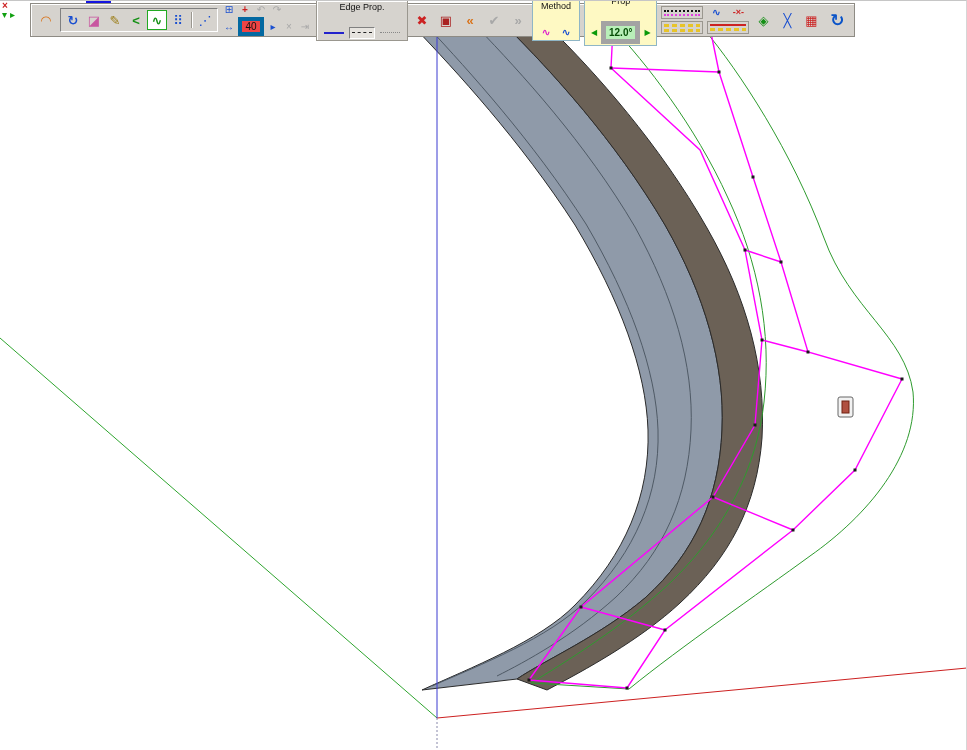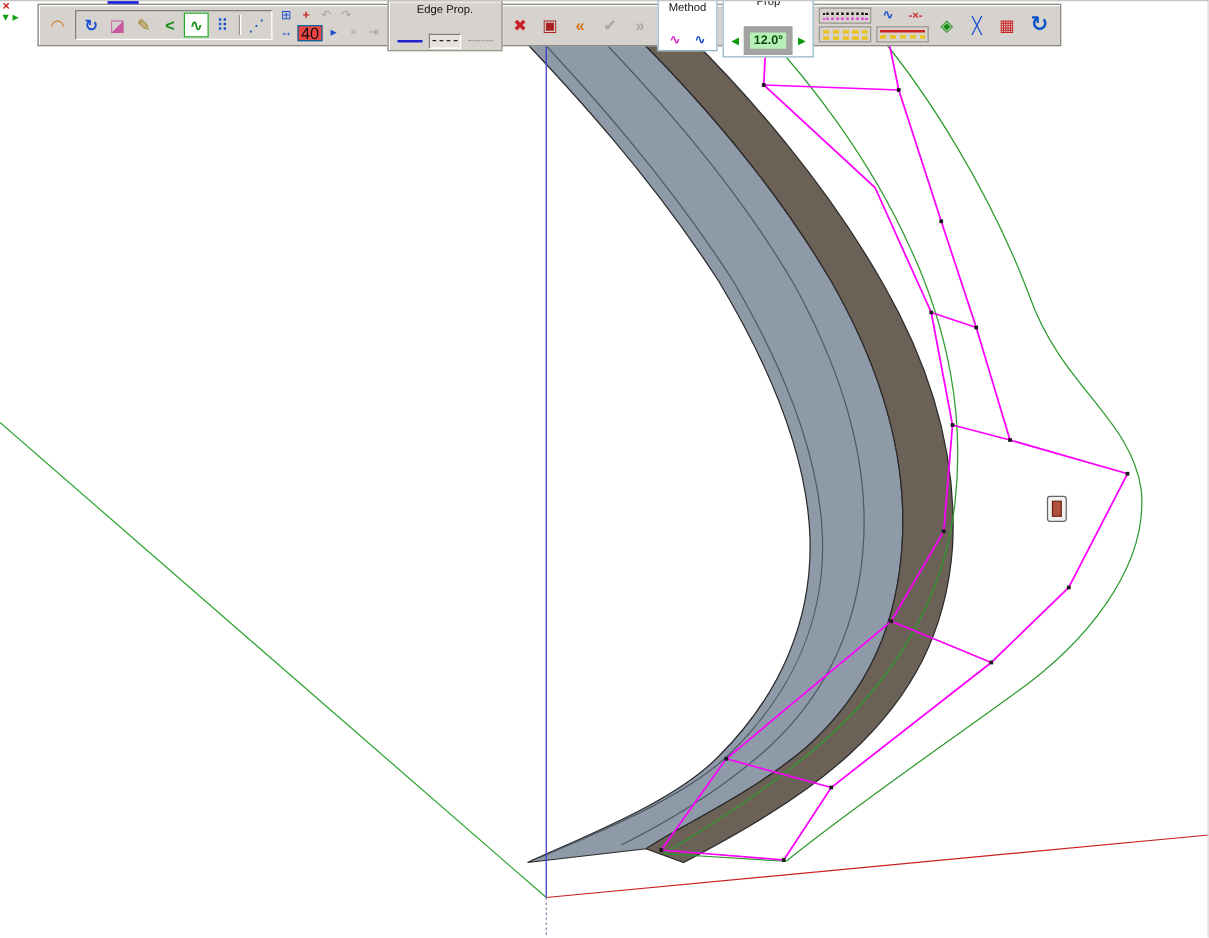--- a/index.html
+++ b/index.html
@@ -32,27 +32,27 @@
   }
   .tbtn.selected{background:#ffffff;border:1px solid #22aa22;}
   .sunken-group{display:flex;align-items:center;gap:1px;padding:1px 2px;background:#d6d3ce;
     border:1px solid;border-color:#808080 #ffffff #ffffff #808080;}
   .vsep{width:1px;height:16px;background:#9a978f;box-shadow:1px 0 0 #fff;margin:0 2px;}
 
   .cellgrid{display:flex;flex-direction:column;gap:1px;}
   .cellrow{display:flex;gap:2px;align-items:center;}
   .cell{width:14px;height:12px;padding:0;border:none;background:transparent;
     font-size:10px;line-height:1;display:flex;align-items:center;justify-content:center;cursor:pointer;font-family:inherit;}
-  .valbox{min-width:16px;height:11px;background:#ef4444;border:1px solid #0369a1;
-    font-size:13px;display:flex;align-items:center;justify-content:center;padding:0 1px;color:#111;}
+  .valbox{min-width:16px;height:11px;background:#ef4444;border:4px solid #0369a1;
+    font-size:10px;display:flex;align-items:center;justify-content:center;padding:0 1px;color:#111;}
 
   .panel{display:flex;flex-direction:column;align-items:center;gap:15px;
     padding:1px 4px;background:#d6d3ce;border:1px solid #9a978f;box-shadow:inset 1px 1px 0 #fff;}
   .panel-label{font-size:9px;color:#111;line-height:10px;cursor:pointer;background:transparent;border:none;font-family:inherit;padding:0;}
-  .blue-panel{background:#ffffff;border:1px solid #8fb6c6;box-shadow:none;}
+  .blue-panel{background:#fef9c3;border:1px solid #8fb6c6;box-shadow:none;}
   .prow{display:flex;align-items:center;gap:2px;}
 
   .linebtn{width:26px;height:12px;display:flex;align-items:center;justify-content:center;
     background:transparent;border:1px solid transparent;padding:0;cursor:pointer;}
   .linebtn.sunkenb{border:1px solid;border-color:#808080 #ffffff #ffffff #808080;background:#e6e3de;}
   .lline{width:20px;height:0;display:block;}
   .lline.solid{border-top:2px solid #2222cc;}
   .lline.dashed{border-top:1px dashed #222;}
   .lline.dotted{border-top:1px dotted #888;}
 

